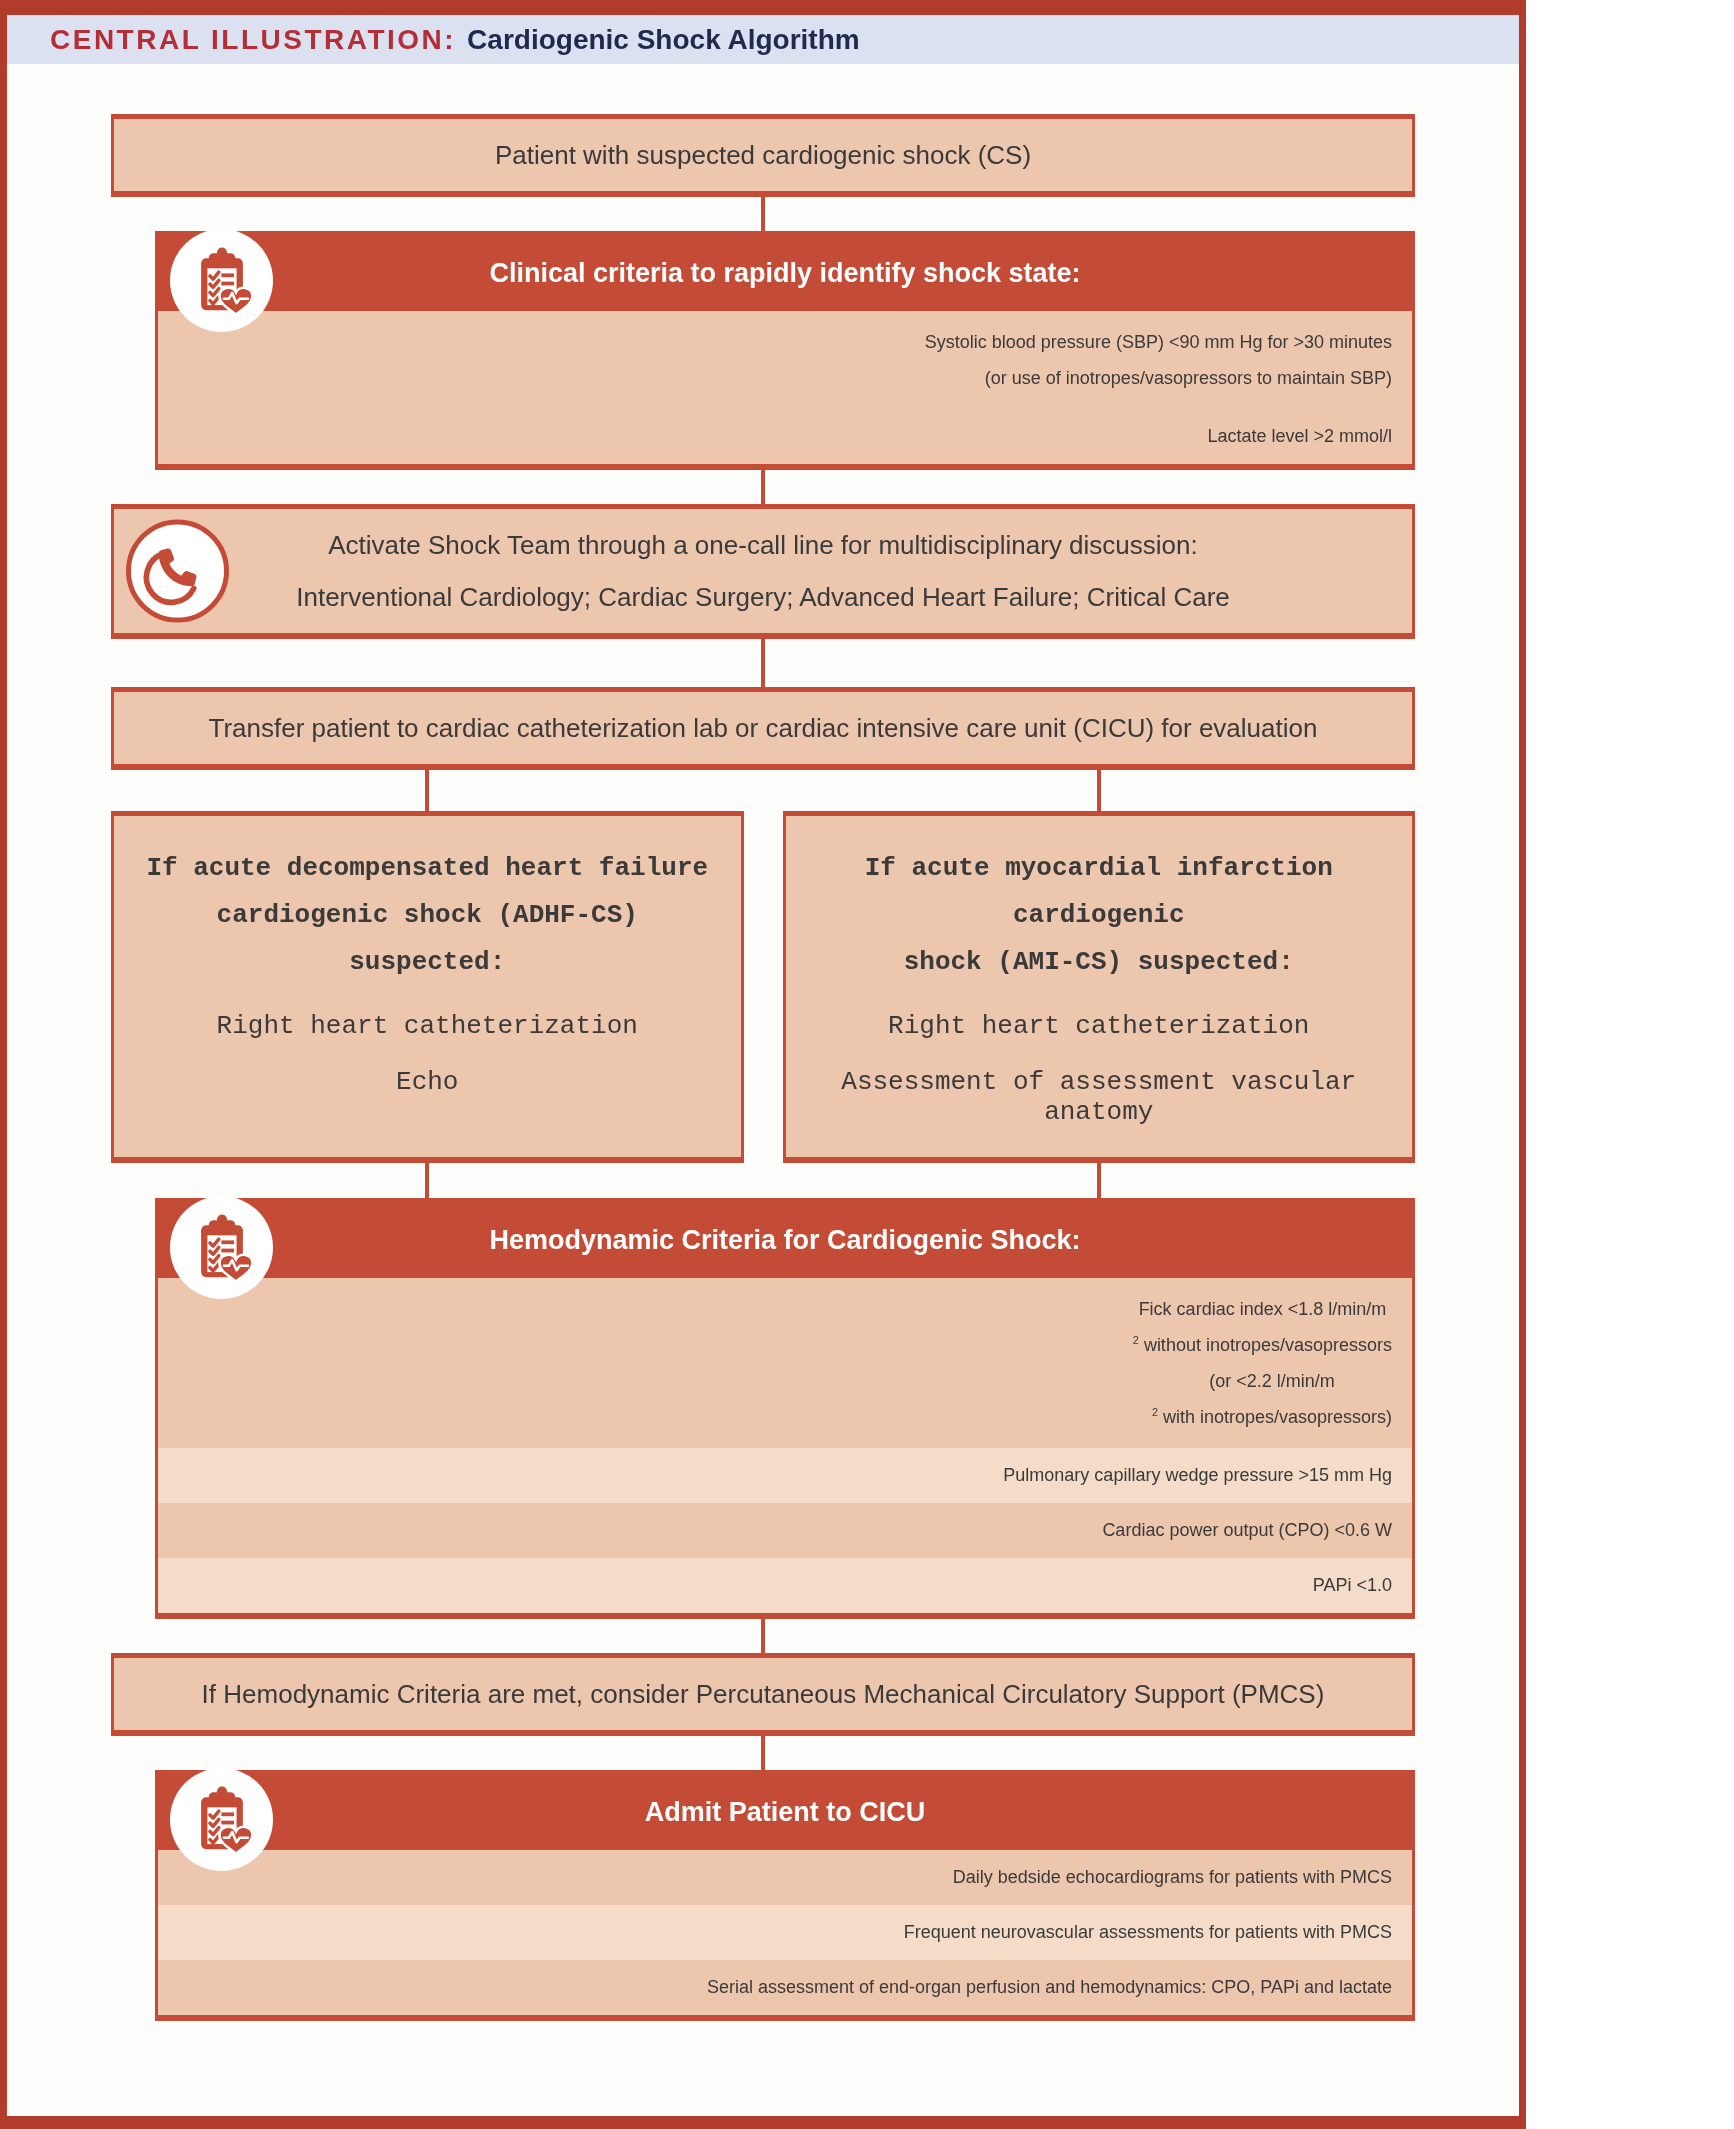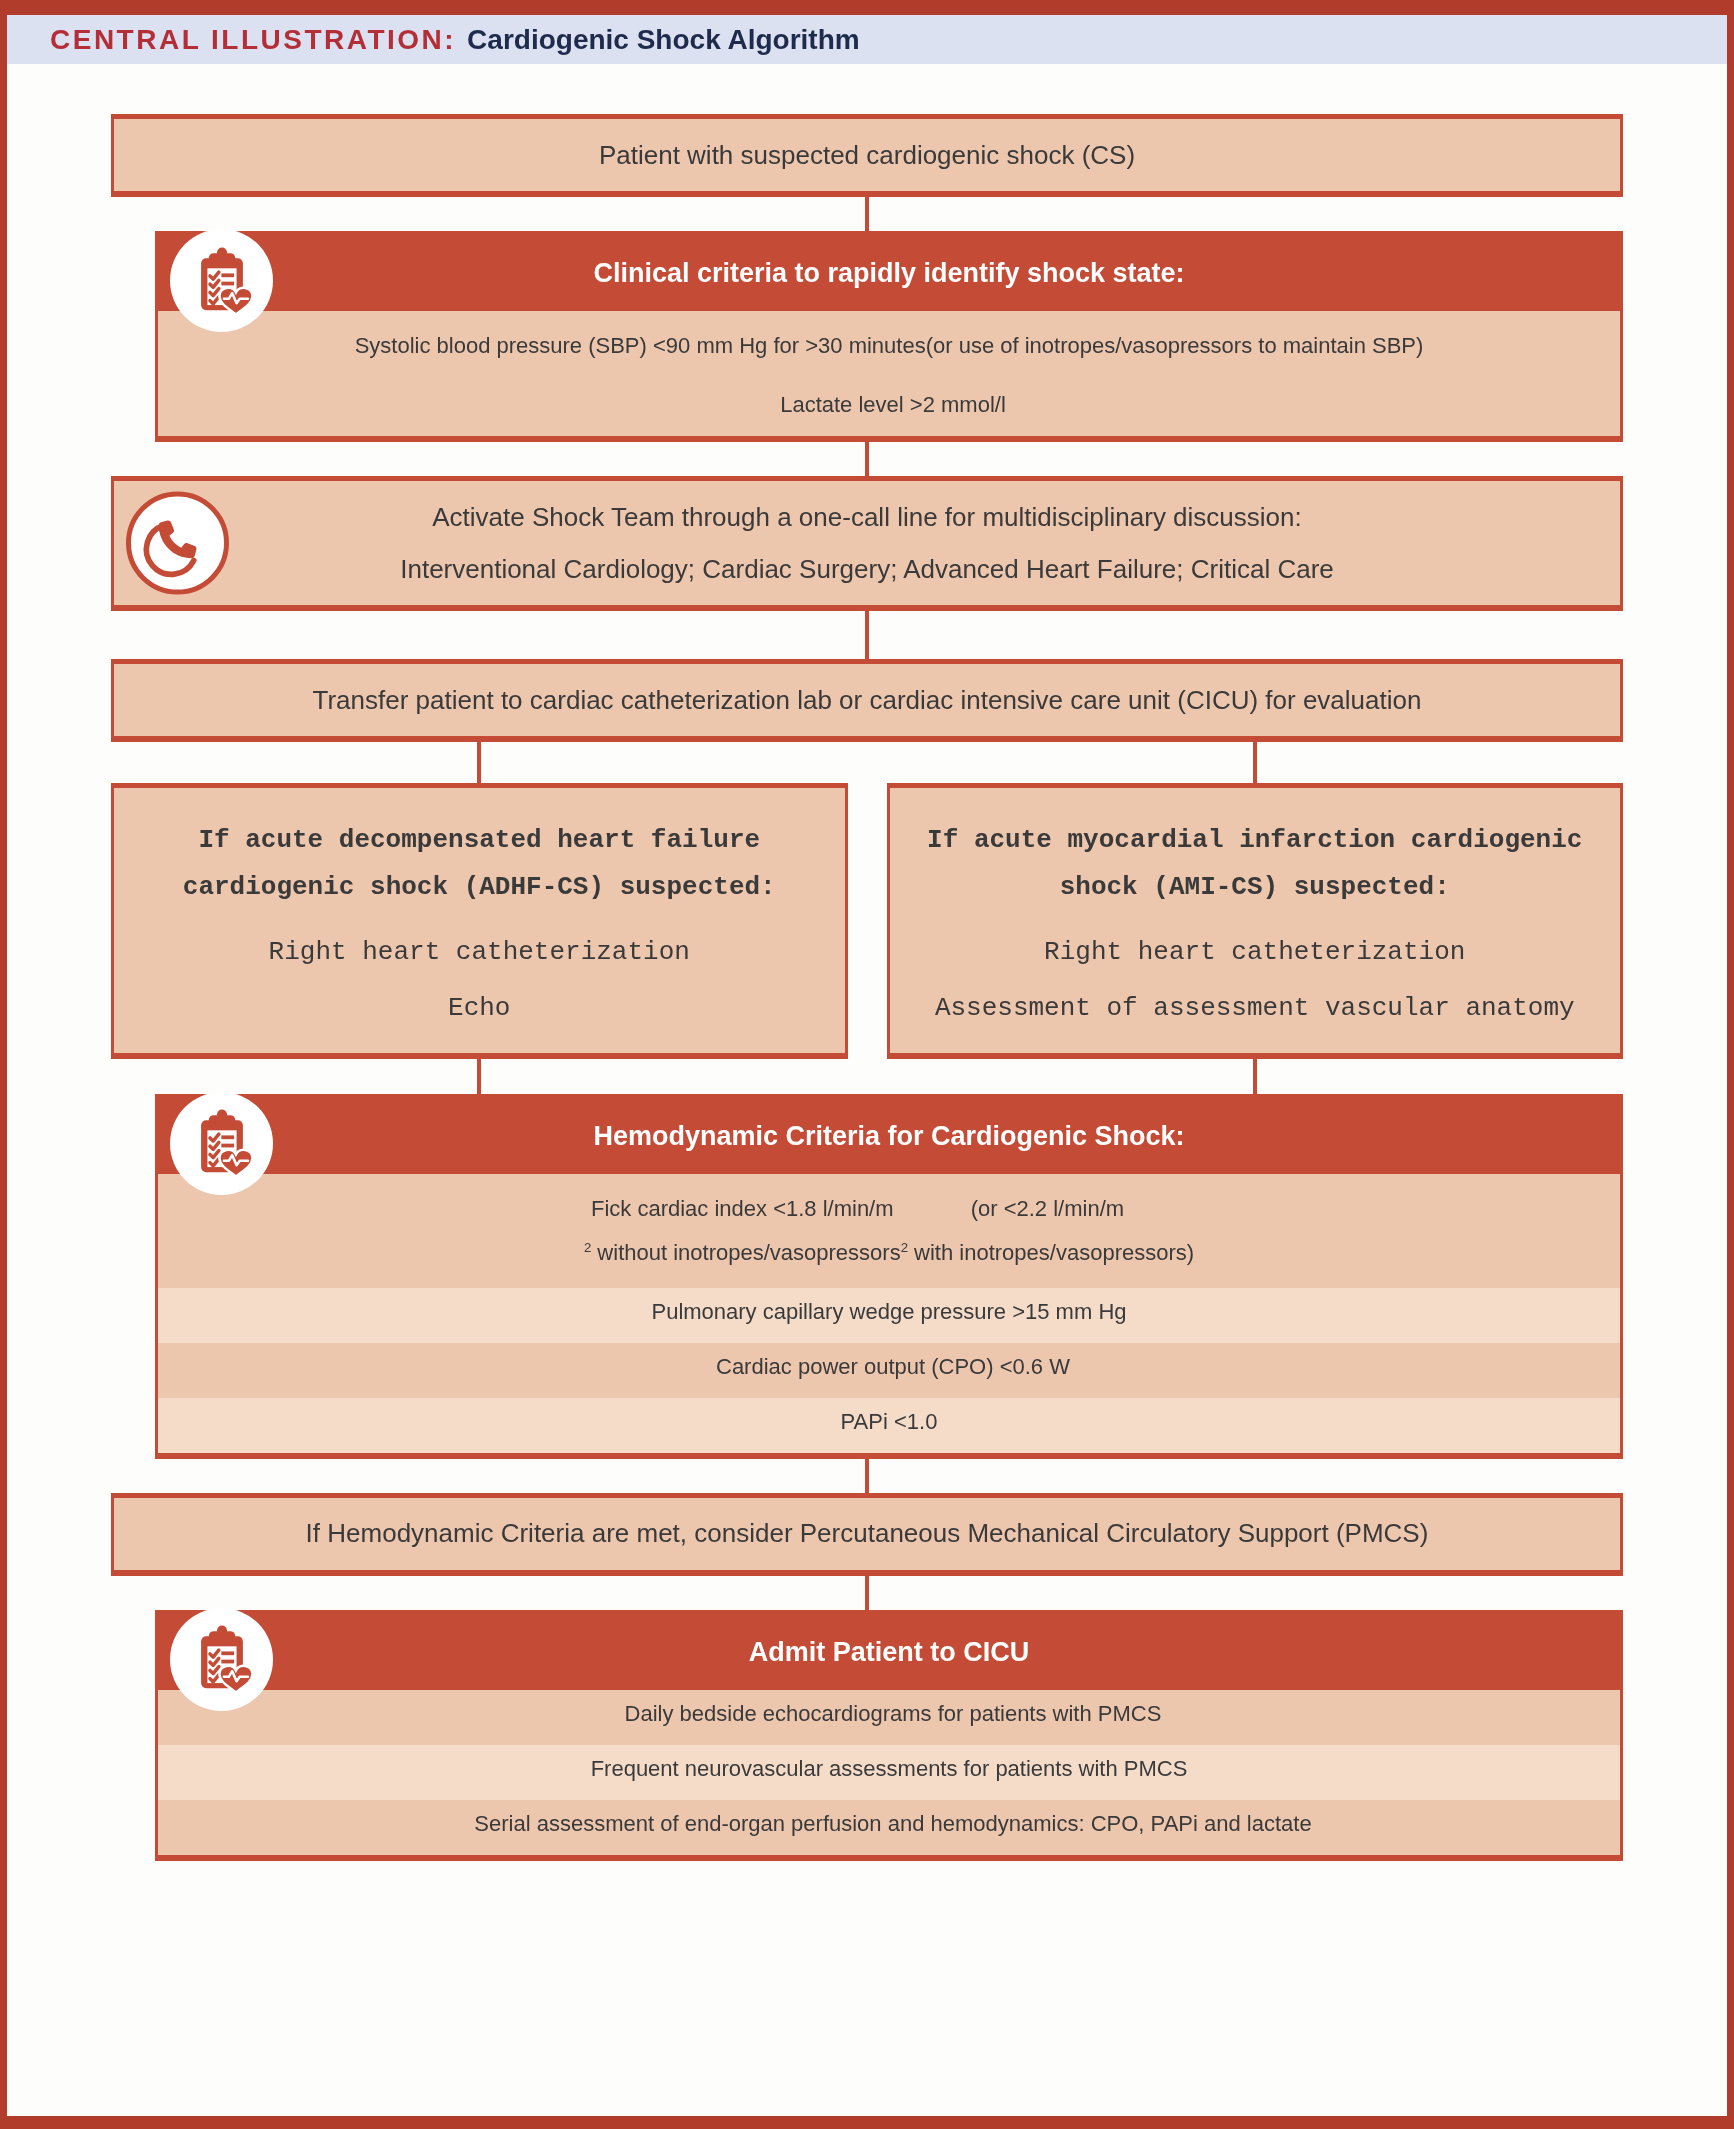--- a/index.html
+++ b/index.html
@@ -8,21 +8,21 @@
     --title-red:#b32e36;
     --title-navy:#1f2b4c;
     --title-band-bg:#dce1f1;
     --peach-dark:#edc6ae;
     --peach-light:#f4dcc9;
     --text-dark:#3a3a3a;
   }
   *{box-sizing:border-box;}
   body{margin:0;background:#ffffff;font-family:"Liberation Sans",sans-serif;}
   .page{
-    width:1734px;height:2129px;background:#fdfdfc;
+    width:1526px;height:2129px;background:#fdfdfc;
     border:7px solid var(--border-red);
     border-top-width:15px;border-bottom-width:13px;
     overflow:hidden;position:relative;
   }
   .title-band{
     height:49px;background:var(--title-band-bg);
     display:flex;align-items:center;padding-left:43px;white-space:nowrap;
   }
   .title-label{color:var(--title-red);font-weight:bold;font-size:28px;letter-spacing:2.5px;}
   .title-text{color:var(--title-navy);font-weight:bold;font-size:28px;margin-left:11px;letter-spacing:0px;}
@@ -53,23 +53,23 @@
     background:var(--peach-dark);
     margin-left:44px;
   }
   .section-header{
     background:var(--band-red);min-height:75px;
     display:flex;align-items:center;justify-content:center;
     color:#ffffff;font-weight:bold;font-size:27px;text-align:center;
     padding:5px 116px;
   }
   .row{
-    text-align:center;font-size:22px;color:var(--text-dark);
+    text-align:center;font-size:18px;color:var(--text-dark);
     padding:11px 20px;min-height:55px;
-    display:flex;flex-direction:row;align-items:flex-start;justify-content:center;
+    display:flex;flex-direction:column;align-items:flex-end;justify-content:center;
   }
   .row.shade-a{background:var(--peach-dark);padding-left:28px;}
   .row.shade-b{background:var(--peach-light);}
   .row.two-line{line-height:2.0;padding:13px 20px;}
   .row span{display:block;}
   sup{font-size:0.6em;line-height:0;}
 
   .icon-circle{
     position:absolute;width:103px;height:103px;border-radius:50%;
     background:#ffffff;left:12px;top:-7px;z-index:2;

